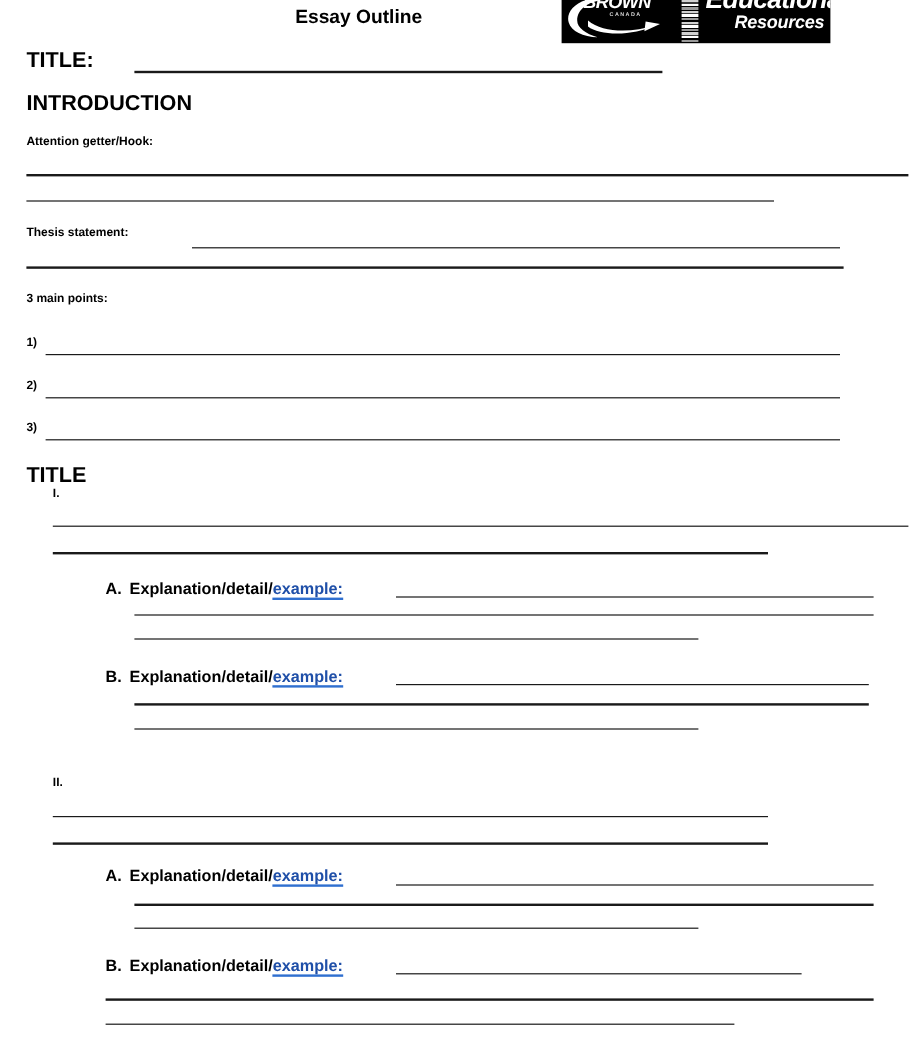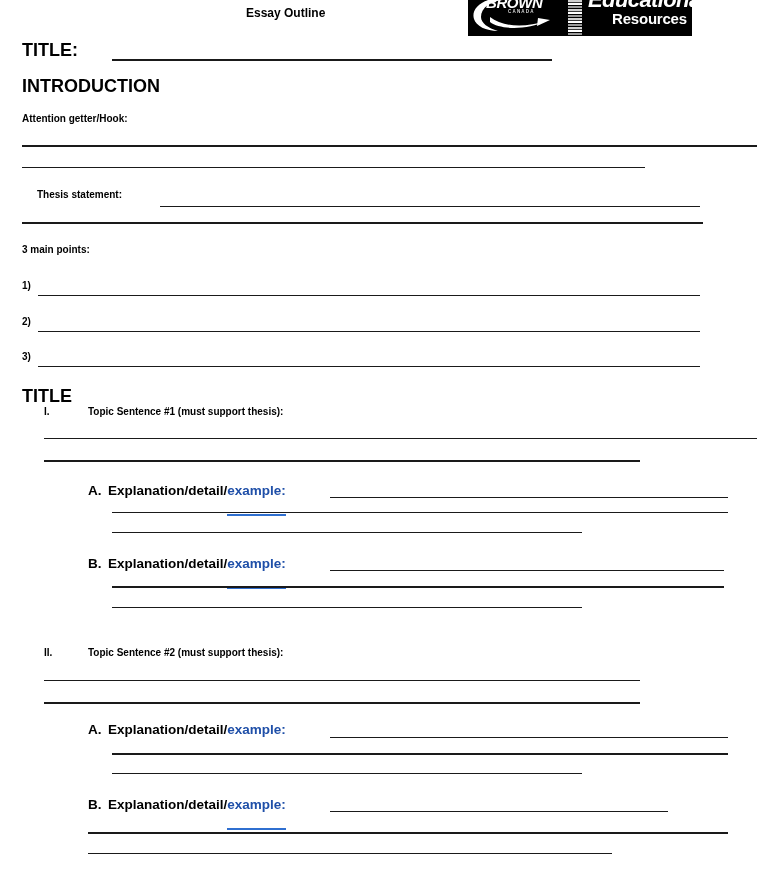--- a/index.html
+++ b/index.html
@@ -96,34 +96,35 @@
     white-space: nowrap;
   }
   .logo-res {
     position: absolute;
     left: 144px;
     top: 16px;
     color: #ffffff;
     font-weight: bold;
     font-size: 15px;
     letter-spacing: -0.2px;
+    font-style: italic;
     line-height: 17px;
     white-space: nowrap;
   }
 
   
   .t {
     position: absolute;
     font-weight: bold;
     color: #000000;
     white-space: nowrap;
     line-height: 1;
   }
   .doc-title {
-    font-size: 12px;
+    font-size: 16px;
   }
   .label-lg {
     font-size: 18px;
   }
   .label-md {
     font-size: 10px;
   }
   .label-sm {
     font-size: 13.5px;
   }
@@ -135,21 +136,21 @@
     border-top: 2px solid #1a1a1a;
   }
   .rule.thin {
     border-top-width: 1.6px;
   }
 
   
   .blue-word {
     color: #1f4fa8;
     border-bottom: 2px solid #2f6fd0;
-    padding-bottom: 16px;
+    padding-bottom: 0px;
   }
 </style>
 </head>
 <body>
 
 <div id="page">
 
   <div class="logo">
     <div class="logo-left">
       <svg class="logo-swoosh" viewBox="0 0 92 38">
@@ -169,56 +170,54 @@
 
   <div class="t label-lg" style="left:22px; top:41px;">TITLE:</div>
   <div class="rule" style="left:112px; top:59px; width:440px;"></div>
 
   <div class="t label-lg" style="left:22px; top:77px;">INTRODUCTION</div>
 
   <div class="t label-md" style="left:22px; top:114px;">Attention getter/Hook:</div>
   <div class="rule" style="left:22px; top:145px; width:735px;"></div>
   <div class="rule thin" style="left:22px; top:167px; width:623px;"></div>
 
-  <div class="t label-md" style="left:22px; top:190px;margin-left:15px;">Thesis statement:</div>
+  <div class="t label-md" style="left:22px; top:190px;">Thesis statement:</div>
   <div class="rule thin" style="left:160px; top:206px; width:540px;"></div>
   <div class="rule" style="left:22px; top:222px; width:681px;"></div>
 
   <div class="t label-md" style="left:22px; top:245px;text-align:center;">3 main points:</div>
 
   <div class="t label-md" style="left:22px; top:281px;">1)</div>
   <div class="rule thin" style="left:38px; top:295px; width:662px;"></div>
 
   <div class="t label-md" style="left:22px; top:317px;">2)</div>
   <div class="rule thin" style="left:38px; top:331px; width:662px;"></div>
 
   <div class="t label-md" style="left:22px; top:352px;">3)</div>
   <div class="rule thin" style="left:38px; top:366px; width:662px;"></div>
 
   <div class="t label-lg" style="left:22px; top:387px;">TITLE</div>
 
   <div class="t label-md" style="left:44px; top:407px;">I.</div>
-  <div class="t label-md" style="left:88px; top:407px;">Topic Sentence #1 (must support thesis):</div>
   <div class="rule thin" style="left:44px; top:438px; width:713px;"></div>
   <div class="rule" style="left:44px; top:460px; width:596px;"></div>
 
   <div class="t label-sm" style="left:88px; top:484px;">A.</div>
   <div class="t label-sm" style="left:108px; top:484px;"><span>Explanation/detail/</span><span class="blue-word">example:</span></div>
   <div class="rule thin" style="left:330px; top:497px; width:398px;"></div>
   <div class="rule thin" style="left:112px; top:512px; width:616px;"></div>
   <div class="rule thin" style="left:112px; top:532px; width:470px;"></div>
 
   <div class="t label-sm" style="left:88px; top:557px;">B.</div>
   <div class="t label-sm" style="left:108px; top:557px;"><span>Explanation/detail/</span><span class="blue-word">example:</span></div>
   <div class="rule thin" style="left:330px; top:570px; width:394px;"></div>
   <div class="rule" style="left:112px; top:586px; width:612px;"></div>
   <div class="rule thin" style="left:112px; top:607px; width:470px;"></div>
 
   <div class="t label-md" style="left:44px; top:648px;">II.</div>
-  <div class="t label-md" style="left:88px; top:648px;">Topic Sentence #2 (must support thesis):</div>
   <div class="rule thin" style="left:44px; top:680px; width:596px;"></div>
   <div class="rule" style="left:44px; top:702px; width:596px;"></div>
 
   <div class="t label-sm" style="left:88px; top:723px;">A.</div>
   <div class="t label-sm" style="left:108px; top:723px;"><span>Explanation/detail/</span><span class="blue-word">example:</span></div>
   <div class="rule thin" style="left:330px; top:737px; width:398px;"></div>
   <div class="rule" style="left:112px; top:753px; width:616px;"></div>
   <div class="rule thin" style="left:112px; top:773px; width:470px;"></div>
 
   <div class="t label-sm" style="left:88px; top:798px;">B.</div>

